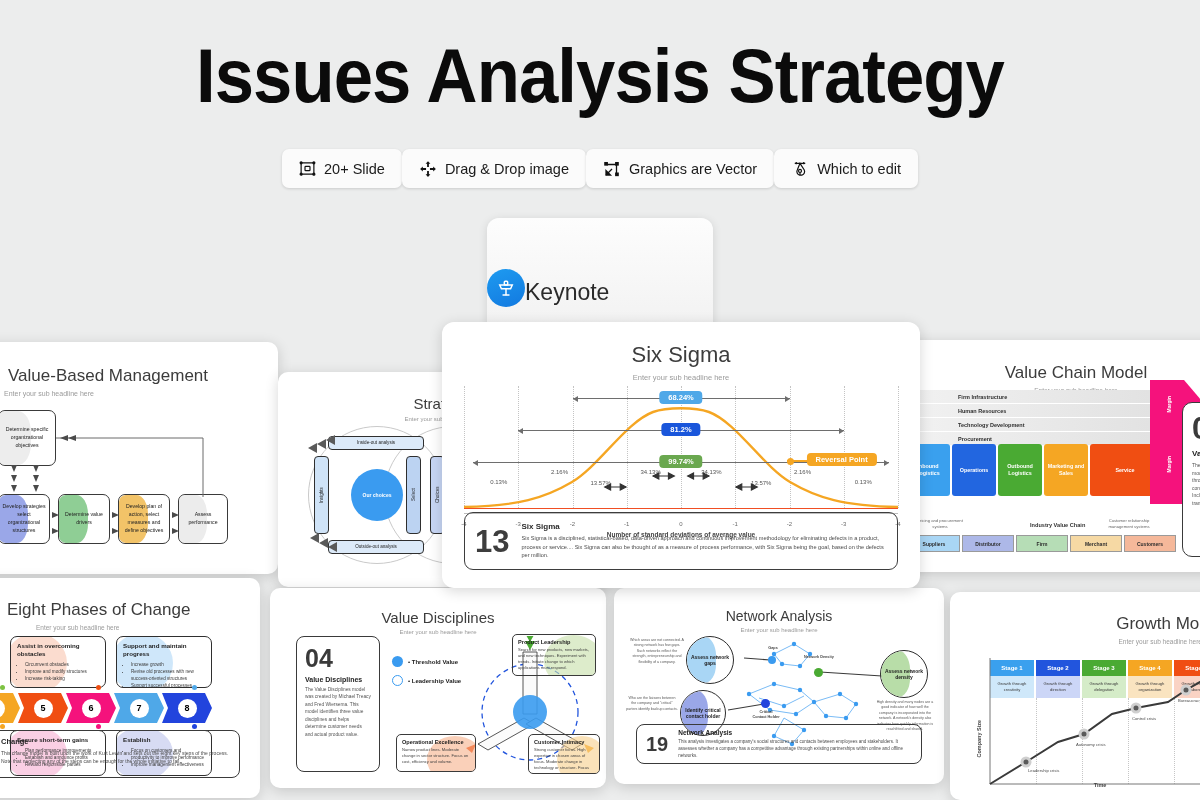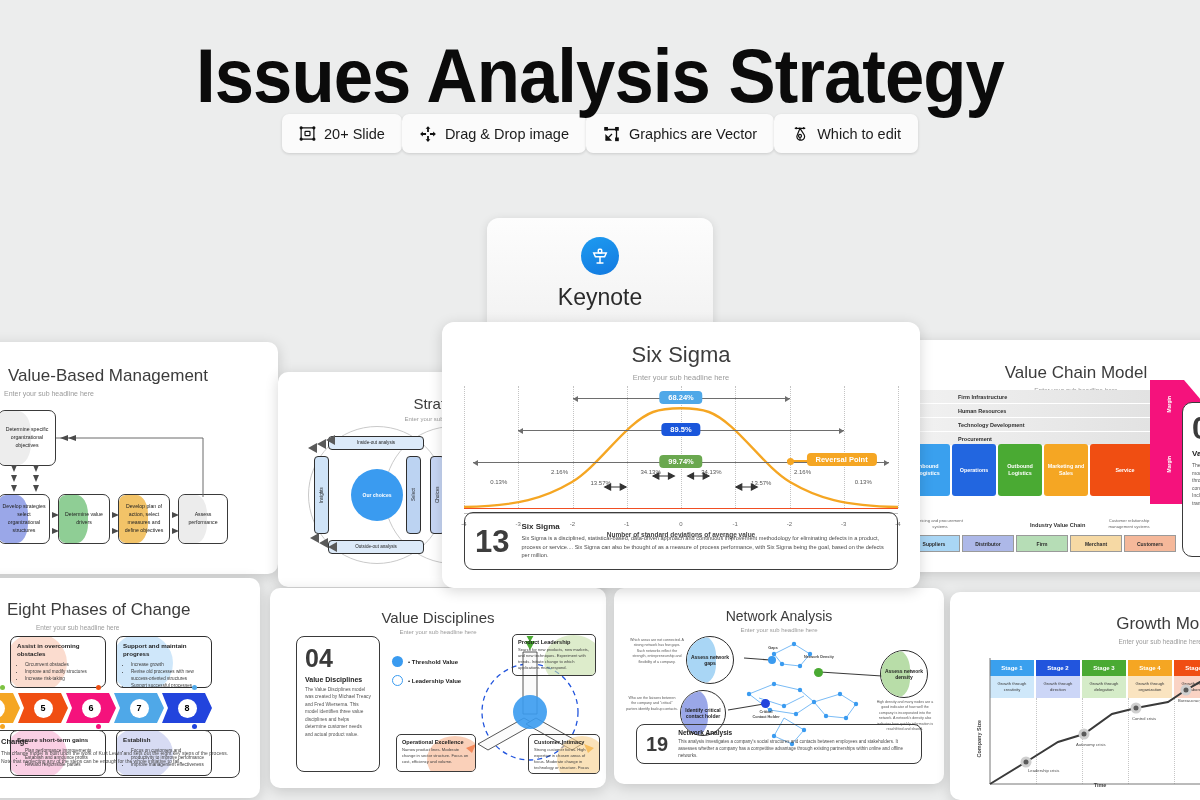--- a/index.html
+++ b/index.html
@@ -16,40 +16,40 @@
     font-weight: 700;
     font-size: 76px;
     letter-spacing: -1px;
     color: #0b0b0b;
     line-height: 1;
     padding-top: 38px;
     transform: scaleX(0.93);
   }
   .badge-row {
     display: flex; justify-content: center; align-items: center;
-    
+    margin-top: 35px;
   }
   .badge {
     background: #fbfbfb;
     border-radius: 7px;
     height: 39px;
     display: flex; align-items: center; gap: 8px;
     padding: 0 17px;
     box-shadow: 0 1px 3px rgba(0,0,0,.14);
     font-size: 14.5px; color: #1b1b1b; white-space: nowrap;
   }
   .badge svg { display:block; }
   
   .keynote-card {
     position: absolute; left: 487px; top: 218px;
     width: 226px; height: 120px;
     background: linear-gradient(#fdfdfd,#f1f1f1);
     border-radius: 12px 12px 0 0;
     box-shadow: 0 2px 10px rgba(0,0,0,.12);
-    display: flex; flex-direction: column; align-items: center;
+    display: flex; flex-direction: row; align-items: center;
     padding-top: 19px; z-index: 3;
   }
   .keynote-icon {
     width: 38px; height: 38px; border-radius: 50%;
     background: linear-gradient(160deg,#1e9bf0,#1279e0);
     display: flex; align-items: center; justify-content: center;
   }
   .keynote-label { margin-top: 9px; font-size: 23px; color: #2a2a2a; font-weight: 400; }
 
   
@@ -568,21 +568,21 @@
       </svg>
       <div class="ss-dotmark" style="position:absolute;left:74.5%;top:55%;width:7px;height:7px;border-radius:50%;background:#f5a623;z-index:5;"></div>
 
       <div class="ss-span" style="left:25%;right:25%;top:12px;"></div>
       <div class="ss-span" style="left:12.5%;right:12.5%;top:44px;"></div>
       <div class="ss-span" style="left:2%;right:2%;top:76px;"></div>
 
       <div class="ss-pill" style="left:50%;top:5px;background:#4fa8e8;">
         <span>68.24%</span></div>
       <div class="ss-pill" style="left:50%;top:37px;background:#1a56db;">
-        <span>89.5%</span></div>
+        <span>81.2%</span></div>
       <div class="ss-pill" style="left:50%;top:69px;background:#6aa84f;">
         <span>99.74%</span></div>
 
       <div style="position:absolute;left:74.5%;right:8%;top:57%;height:2px;background:#f5a623;"></div>
       <div class="ss-pill" style="left:87%;top:calc(57% - 7px);background:#f5a623;">
         <span>Reversal Point</span></div>
 
       <div class="ss-note" style="left:8%;top:93px;"><span>0.13%</span></div>
       <div class="ss-note" style="left:22%;top:83px;"><span>2.16%</span></div>
       <div class="ss-note" style="left:31.5%;top:94px;"><span>13.57%</span></div>

